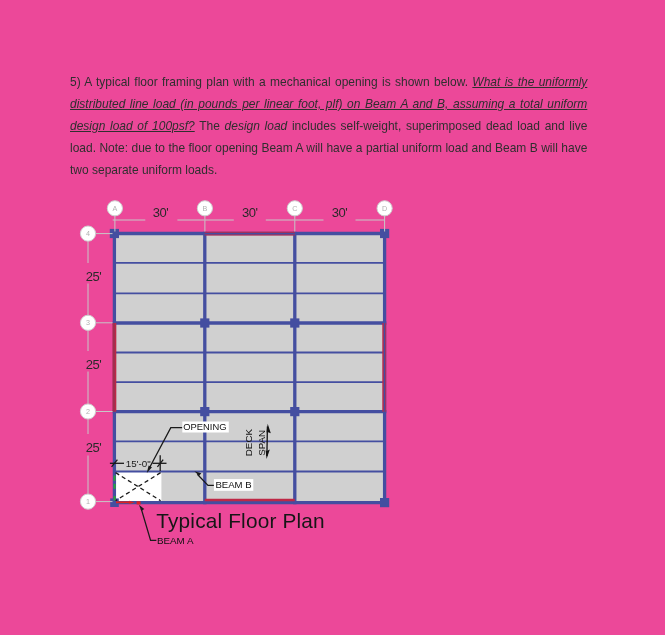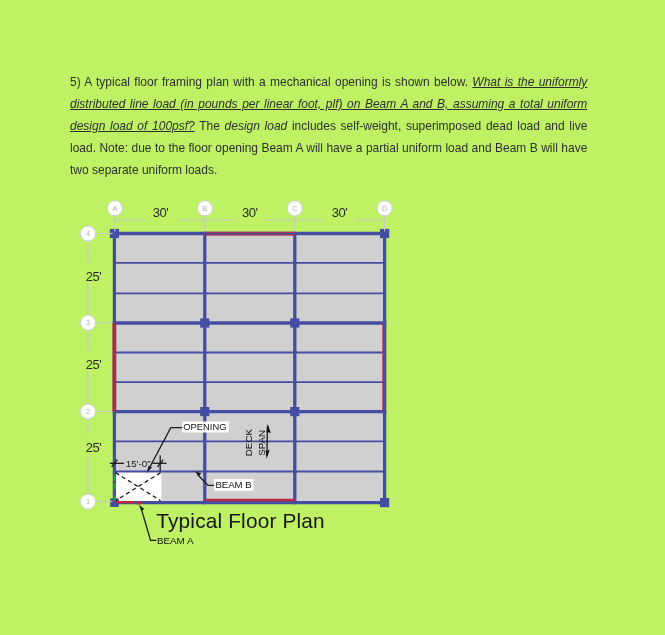--- a/index.html
+++ b/index.html
@@ -1,16 +1,16 @@
 <!DOCTYPE html>
 <html><head>
 <meta charset="utf-8">
 <style>
   html,body{margin:0;padding:0;background:#fff;}
-  #page{position:relative;width:665px;height:635px;background:#bef264;overflow:hidden;
+  #page{position:relative;width:665px;height:635px;background:#ec4899;overflow:hidden;
         font-family:"Liberation Sans", sans-serif;}
   #para{position:absolute;left:70px;top:71px;width:578px;font-size:13.4px;line-height:22px;color:#2f2f2f;
         text-align:justify;transform:scaleX(0.895);transform-origin:left top;}
   .iu{font-style:italic;text-decoration:underline;}
   .it{font-style:italic;}
   svg text{font-family:"Liberation Sans", sans-serif;}
 </style>
 </head>
 <body>
 <div id="page">

